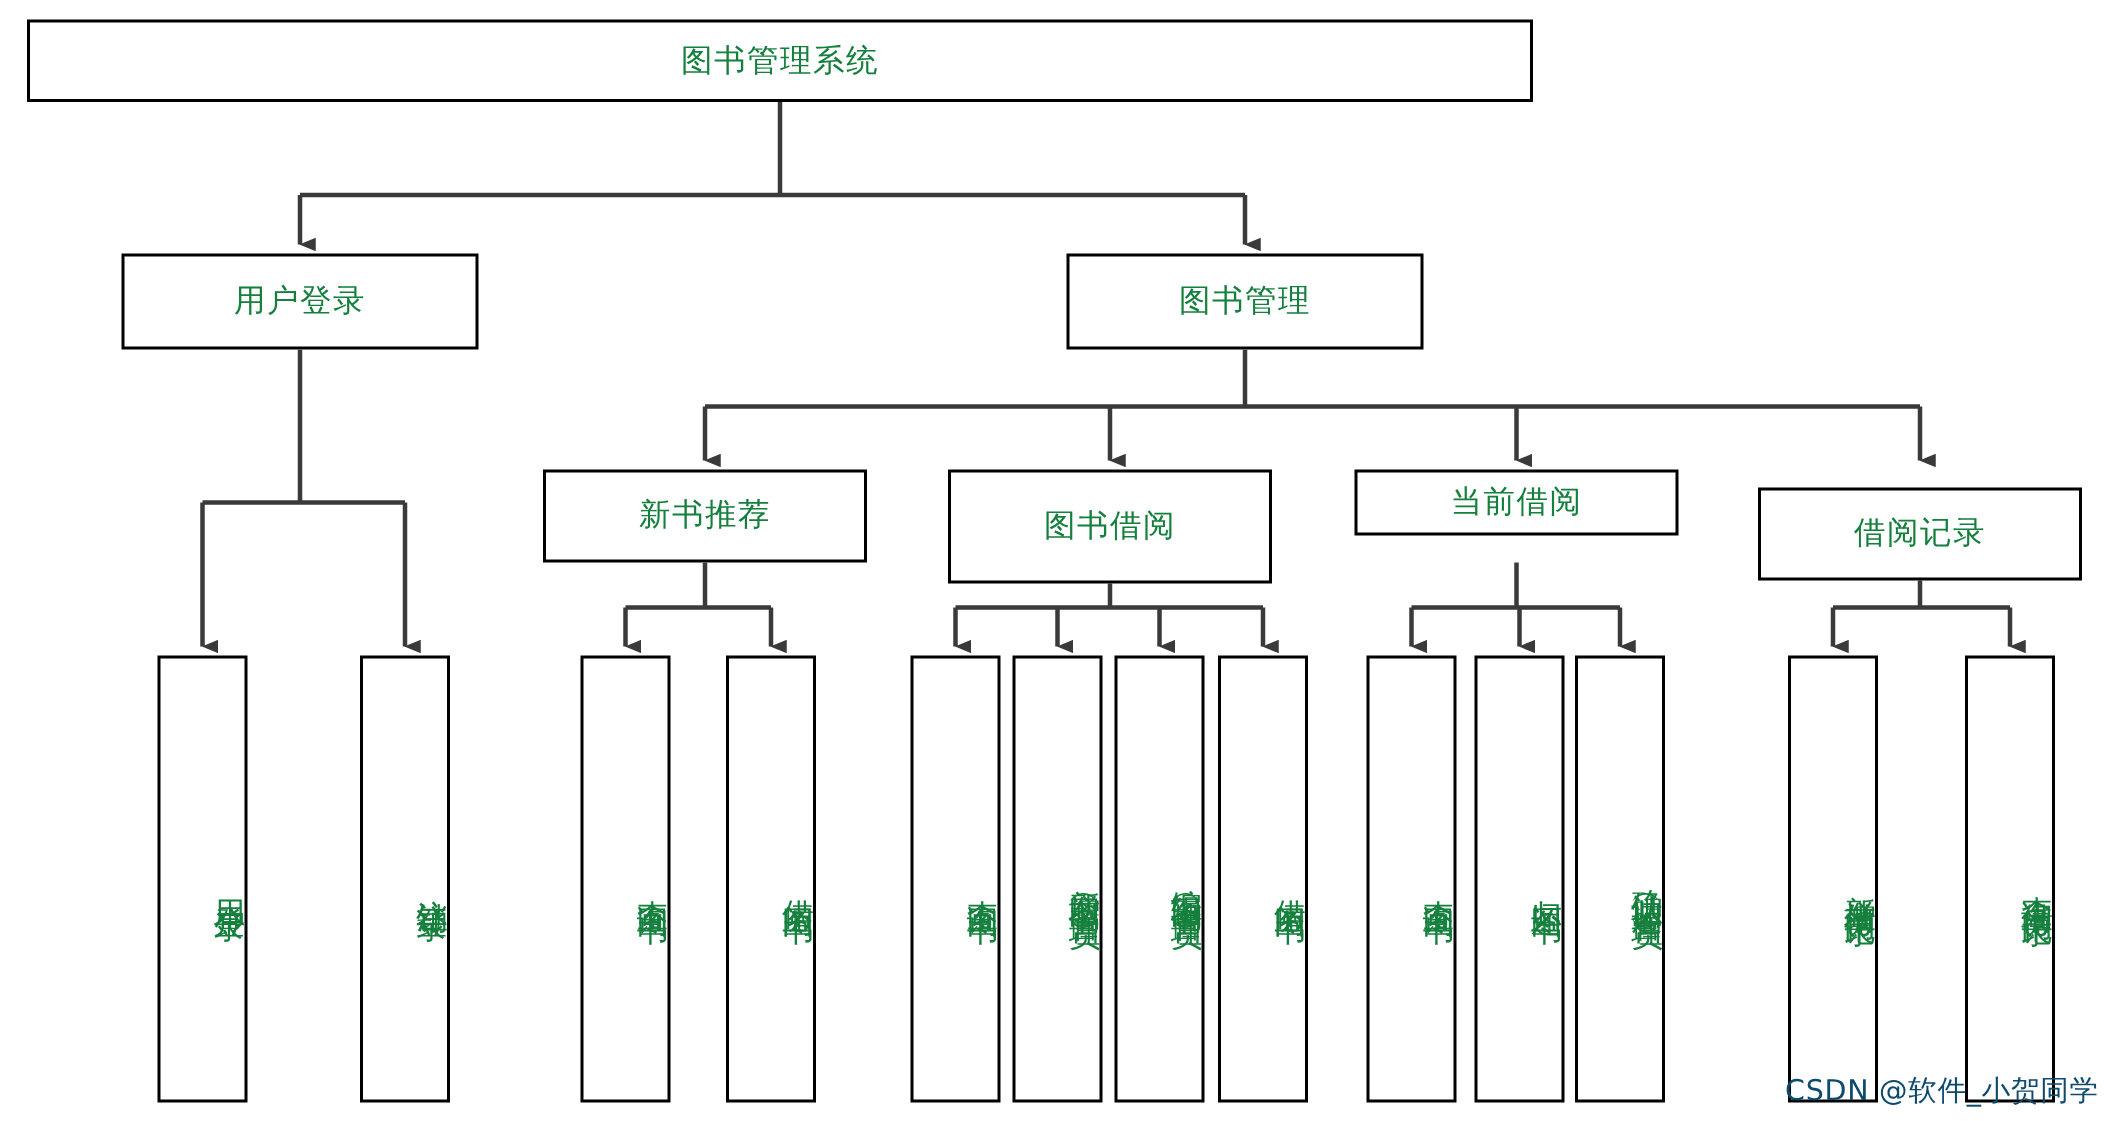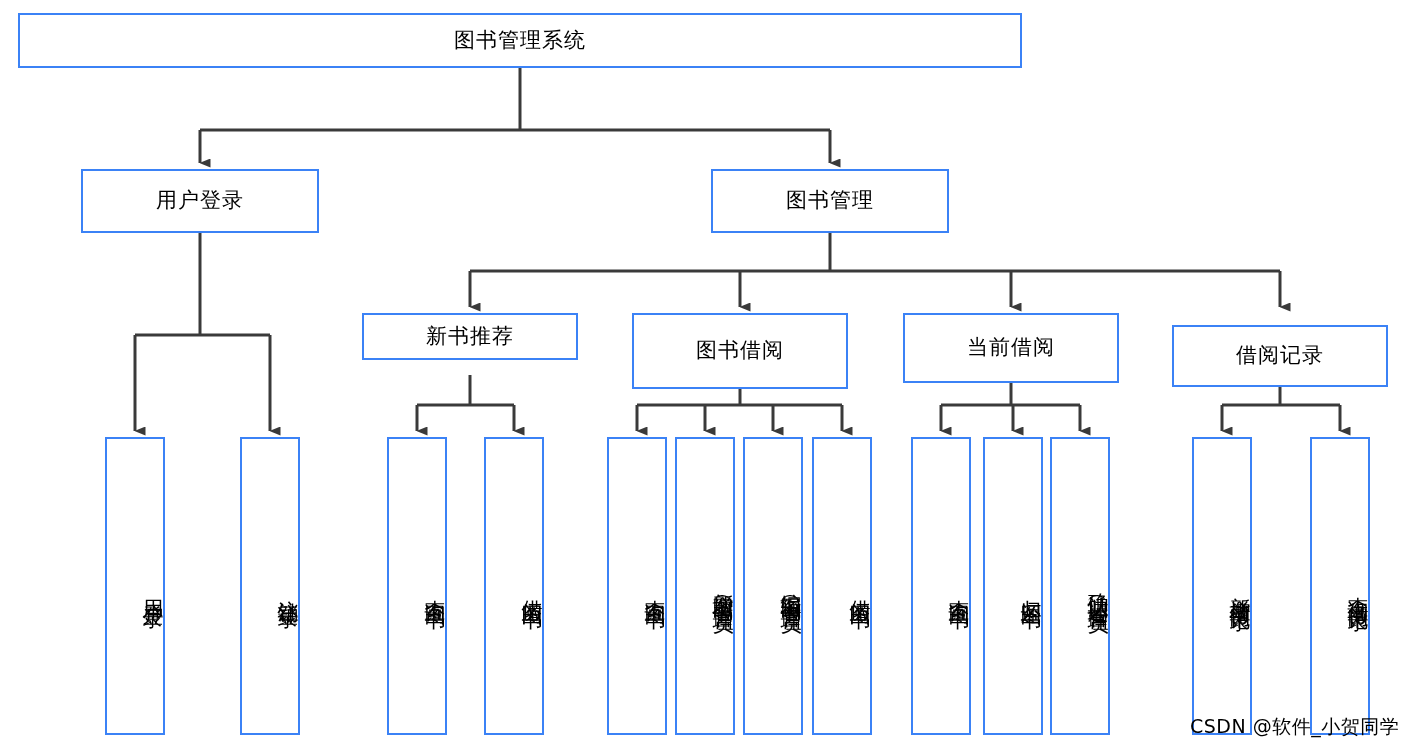--- a/index.html
+++ b/index.html
@@ -22,25 +22,25 @@
     position: absolute;
     left: 0;
     top: 0;
     width: 1405px;
     height: 747px;
   }
   .node {
     position: absolute;
     box-sizing: border-box;
     background: #ffffff;
-    border: 2px solid #3b82f6;
+    border: 2px solid #000000;
     display: flex;
     align-items: center;
     justify-content: center;
-    color: #000000;
+    color: #15803d;
   }
   .node-h {
     font-size: 21px;
     letter-spacing: 1px;
     line-height: 1.1;
     white-space: nowrap;
   }
   .node-root {
     font-size: 21px;
   }
@@ -56,21 +56,21 @@
     overflow: hidden;
   }
   .node-v .vlabel {
     writing-mode: vertical-rl;
     text-orientation: upright;
     display: block;
   }
   .watermark {
     position: absolute;
     font-size: 19px;
-    color: #000000;
+    color: #0c4a6e;
     white-space: nowrap;
     letter-spacing: 0.5px;
     pointer-events: none;
   }
 </style>
 </head>
 <body>
 
 <div id="diagram-root">
 
@@ -127,27 +127,27 @@
   <div id="node-layer">
       <div class="node node-h node-root" style="left: 18px; top: 13px; width: 1004px; height: 55px;">
         <span>图书管理系统</span>
       </div>
       <div class="node node-h" style="left: 81px; top: 169px; width: 238px; height: 64px;">
         <span>用户登录</span>
       </div>
       <div class="node node-h" style="left: 711px; top: 169px; width: 238px; height: 64px;">
         <span>图书管理</span>
       </div>
-      <div class="node node-h" style="left: 362px; top: 313px; width: 216px; height: 47px;">
+      <div class="node node-h" style="left: 362px; top: 313px; width: 216px; height: 62px;">
         <span>新书推荐</span>
       </div>
       <div class="node node-h" style="left: 632px; top: 313px; width: 216px; height: 76px;">
         <span>图书借阅</span>
       </div>
-      <div class="node node-h" style="left: 903px; top: 313px; width: 216px; height: 70px;">
+      <div class="node node-h" style="left: 903px; top: 313px; width: 216px; height: 44px;">
         <span>当前借阅</span>
       </div>
       <div class="node node-h" style="left: 1172px; top: 313px; width: 216px; height: 62px; margin-top: 12px;">
         <span>借阅记录</span>
       </div>
       <div class="node node-v" style="left: 105px; top: 437px; width: 60px; height: 298px;">
         <span class="vlabel">用户登录</span>
       </div>
       <div class="node node-v" style="left: 240px; top: 437px; width: 60px; height: 298px;">
         <span class="vlabel">注销登录</span>

